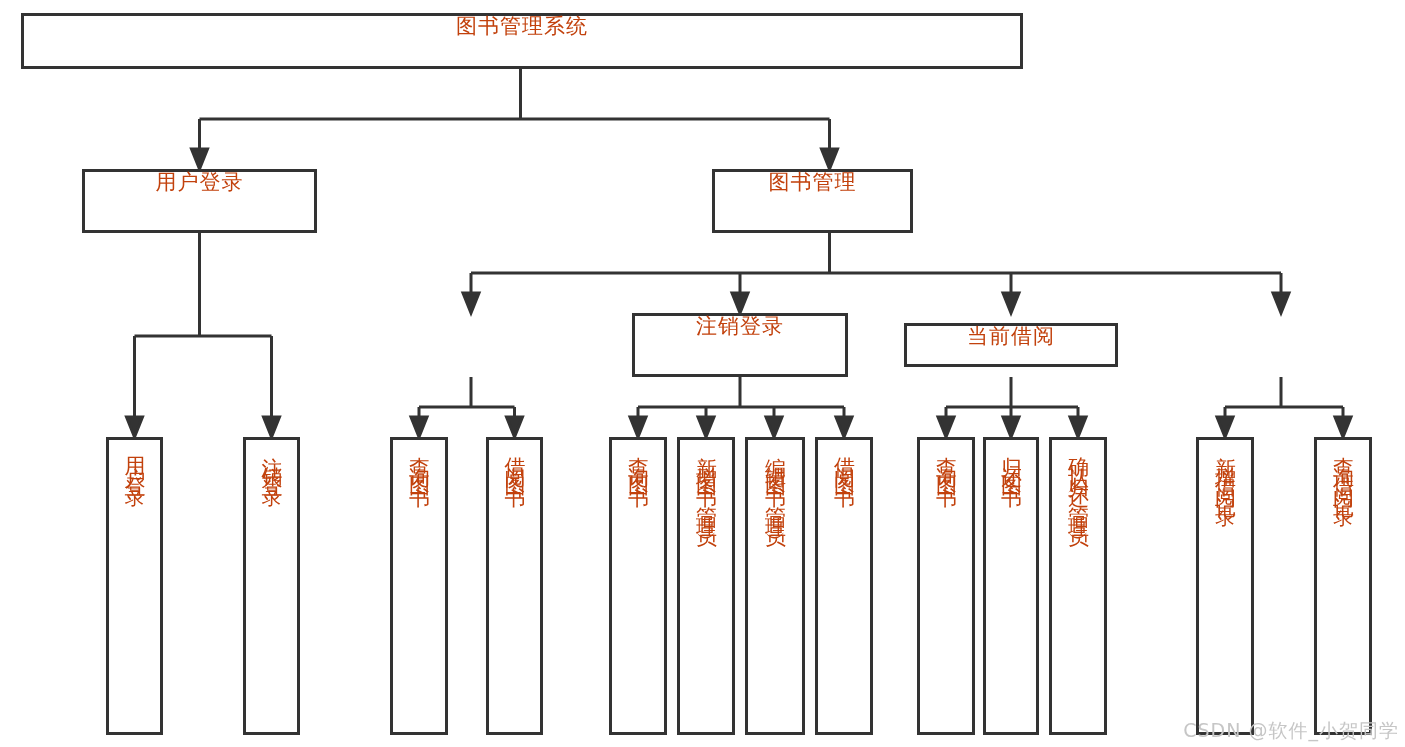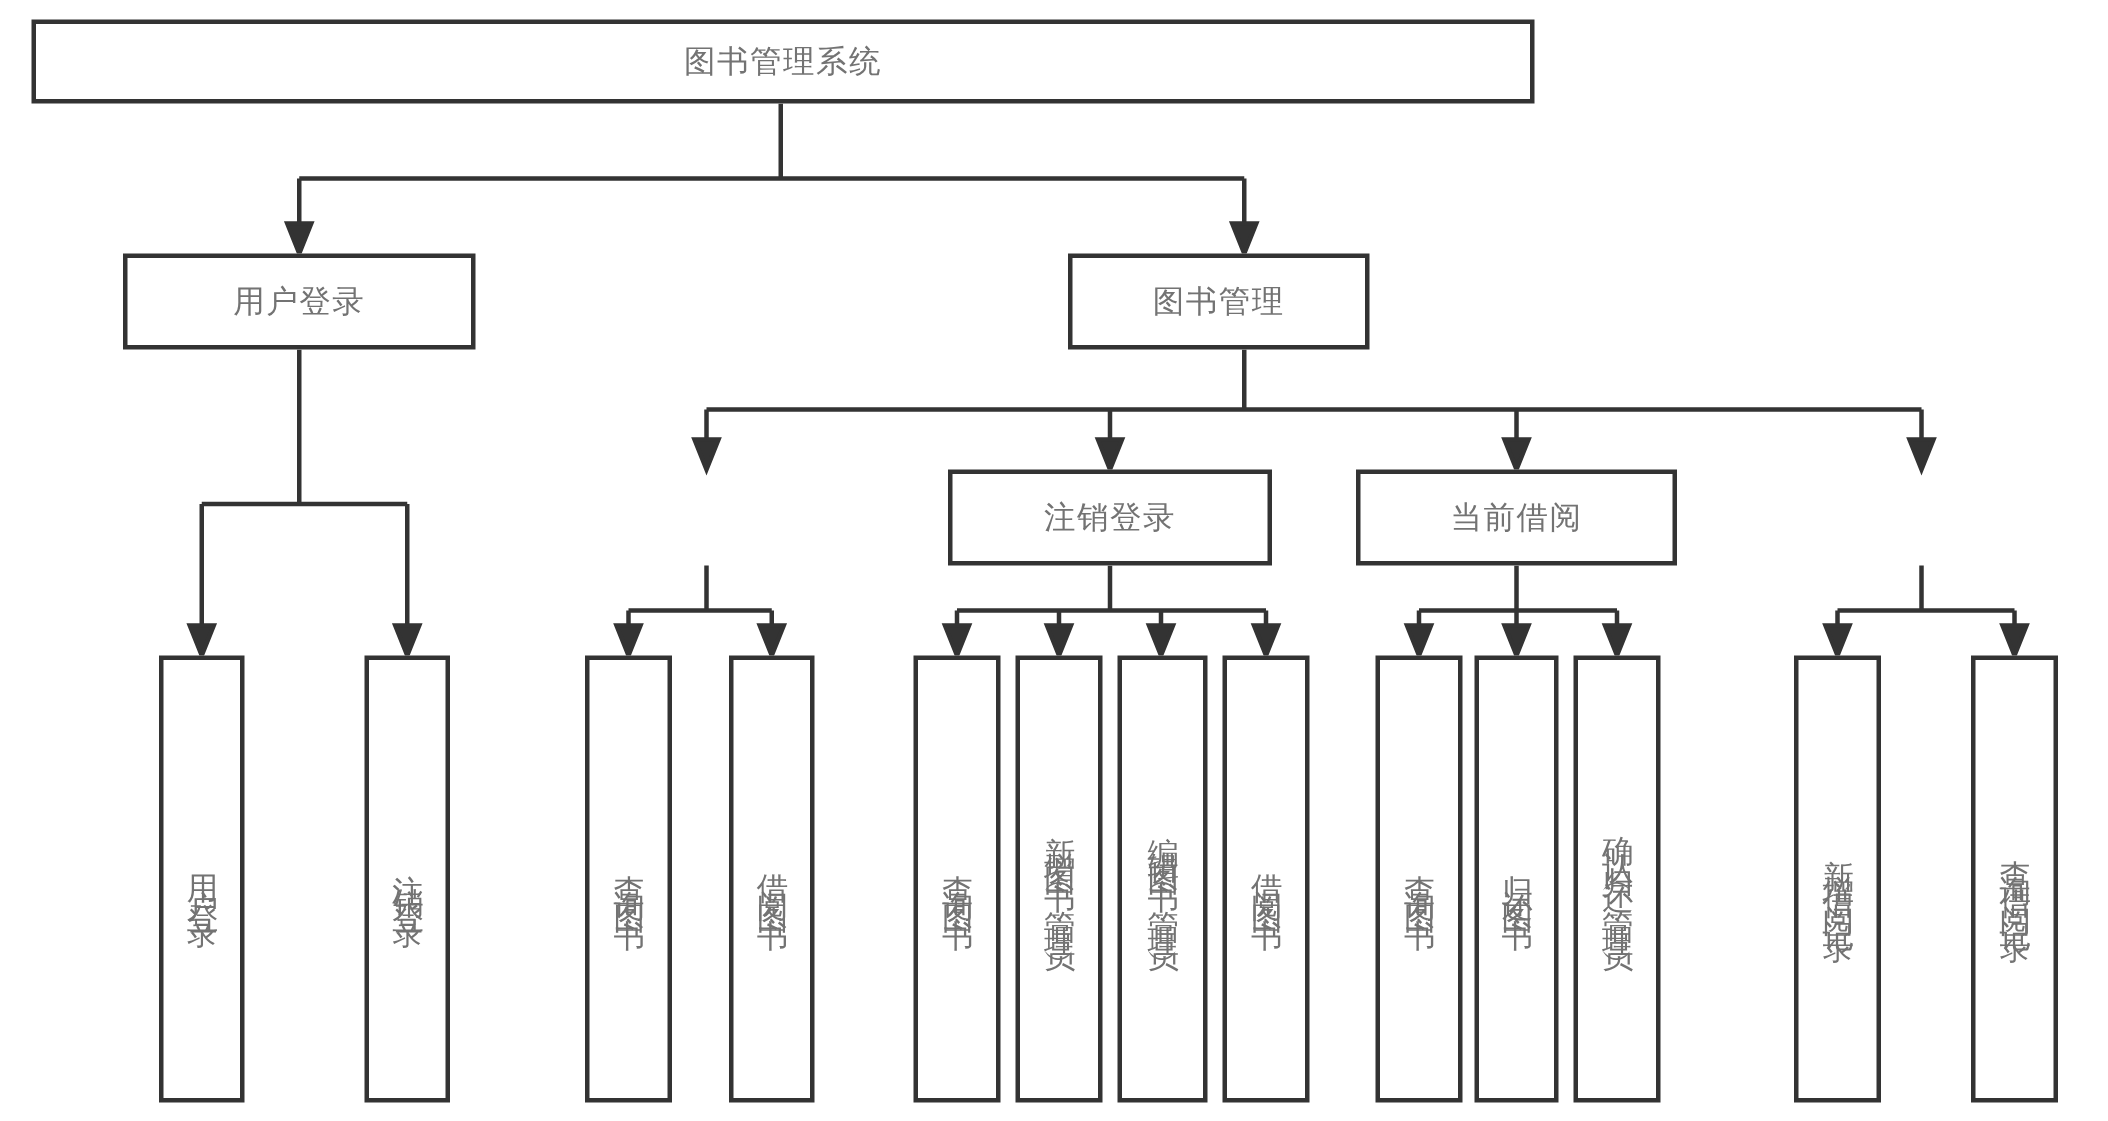--- a/index.html
+++ b/index.html
@@ -9,23 +9,22 @@
     background:#ffffff;
     overflow:hidden;
     font-family:"DejaVu Sans","Liberation Sans",sans-serif;
   }
   #edges{position:absolute;left:0;top:0;width:1405px;height:747px;}
   .node{
     position:absolute;
     box-sizing:border-box;
     background:#ffffff;
     border:3px solid #333333;
-    color:#737373;
+    color:#c2410c;
     display:flex;
-    align-items:center;
     justify-content:center;
     font-size:21px;
     line-height:1;
   }
   .node.h span{white-space:nowrap;letter-spacing:1px;}
   .node.v span{
     writing-mode:vertical-rl;
     letter-spacing:10px;
     line-height:1;
   }
@@ -102,21 +101,21 @@
   <div class="node h" style="left:82px;top:169px;width:235px;height:64px">
     <span>用户登录</span>
   </div>
   <div class="node h" style="left:712px;top:169px;width:201px;height:64px">
     <span>图书管理</span>
   </div>
 
   <div class="node h" style="left:632px;top:313px;width:216px;height:64px">
     <span>注销登录</span>
   </div>
-  <div class="node h" style="left:904px;top:313px;width:214px;height:64px">
+  <div class="node h" style="left:904px;top:323px;width:214px;height:44px">
     <span>当前借阅</span>
   </div>
 
   <div class="node v" style="left:106px;top:437px;width:57px;height:298px">
     <span>用户登录</span>
   </div>
   <div class="node v" style="left:243px;top:437px;width:57px;height:298px">
     <span>注销登录</span>
   </div>
 
@@ -150,14 +149,15 @@
     <span>确认归还（管理员）</span>
   </div>
 
   <div class="node v" style="left:1196px;top:437px;width:58px;height:298px">
     <span>新增借阅记录</span>
   </div>
   <div class="node v" style="left:1314px;top:437px;width:58px;height:298px">
     <span>查询借阅记录</span>
   </div>
 
+  <div id="watermark">CSDN @软件_小贺同学</div>
 
 </div>
 
 </body></html>

